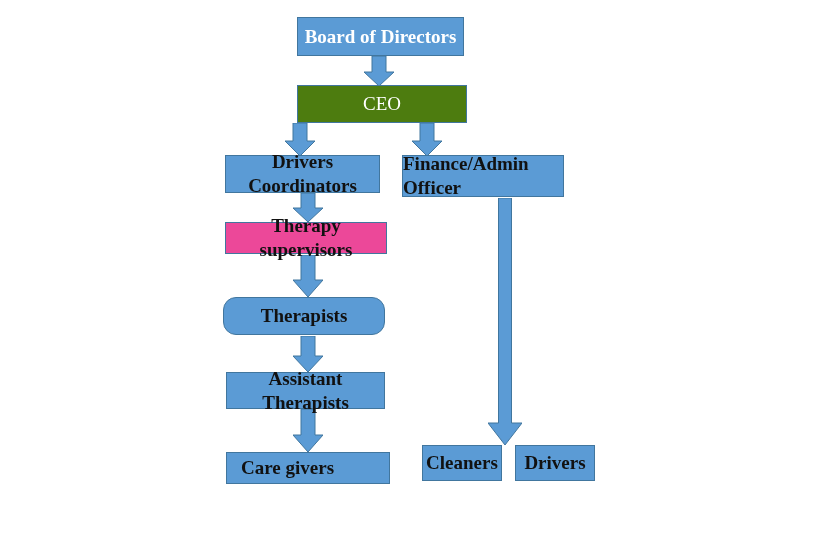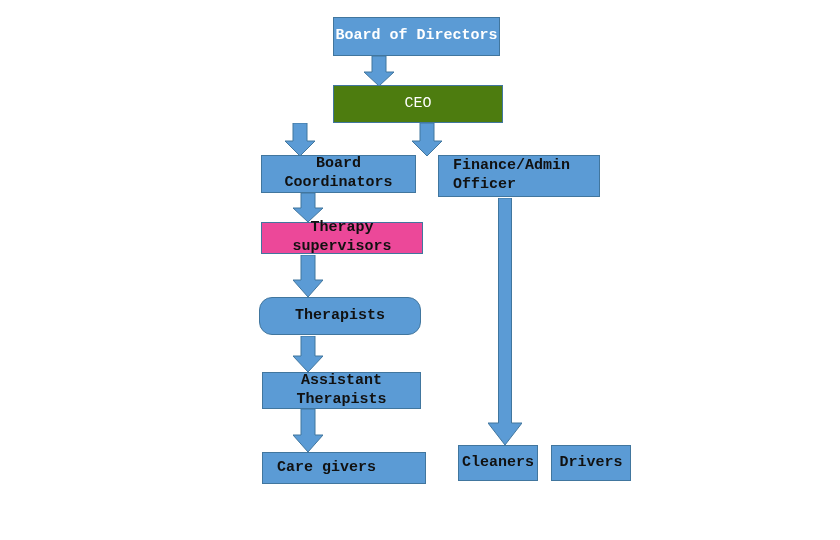--- a/index.html
+++ b/index.html
@@ -17,26 +17,25 @@
     background: #ffffff;
     overflow: hidden;
   }
   .node {
     position: absolute;
     background: #5B9BD5;
     border: 1px solid #41769E;
     box-sizing: border-box;
     display: flex;
     align-items: center;
-    font-family: Liberation Mono, monospace;
-    font-size: 15px;
+    font-family: Liberation Serif, serif;
+    font-size: 19px;
     font-weight: bold;
     color: #111111;
     line-height: 1.25;
-    margin-left: 36px;
   }
   .node.center   { justify-content: center; text-align: center; }
   .node.leftalign{ justify-content: flex-start; text-align: left; }
   .node.white    { color: #ffffff; }
   .node.light    { font-weight: normal; }
   .node-label {
     display: block;
     white-space: pre-line;
   }
   .arrow {
@@ -92,23 +91,23 @@
       </div>
     </div>
   <div id="node-layer">
       <div class="node center white" style="left: 297px; top: 17px; width: 167px; height: 39px; background: rgb(91, 155, 213); border-color: rgb(65, 118, 158);">
         <span class="node-label">Board of Directors</span>
       </div>
       <div class="node center white light" style="left: 297px; top: 85px; width: 170px; height: 38px; background: #4d7c0f; border-color: rgb(65, 118, 158);">
         <span class="node-label">CEO</span>
       </div>
       <div class="node center" style="left: 225px; top: 155px; width: 155px; height: 38px; background: rgb(91, 155, 213); border-color: rgb(65, 118, 158);">
-        <span class="node-label">Board Coordinators</span>
+        <span class="node-label">Drivers Coordinators</span>
       </div>
-      <div class="node leftalign" style="left: 402px; top: 155px; width: 162px; height: 42px; background: rgb(91, 155, 213); border-color: rgb(65, 118, 158); padding-left: 14px;">
+      <div class="node leftalign" style="left: 402px; top: 155px; width: 162px; height: 42px; background: rgb(91, 155, 213); border-color: rgb(65, 118, 158); ">
         <span class="node-label">Finance/Admin
 Officer</span>
       </div>
       <div class="node center" style="left: 225px; top: 222px; width: 162px; height: 32px; background: #ec4899; border-color: rgb(65, 118, 158);">
         <span class="node-label">Therapy supervisors</span>
       </div>
       <div class="node center" style="left: 223px; top: 297px; width: 162px; height: 38px; background: rgb(91, 155, 213); border-color: rgb(65, 118, 158); border-radius: 13px;">
         <span class="node-label">Therapists</span>
       </div>
       <div class="node center" style="left: 226px; top: 372px; width: 159px; height: 37px; background: rgb(91, 155, 213); border-color: rgb(65, 118, 158);">

